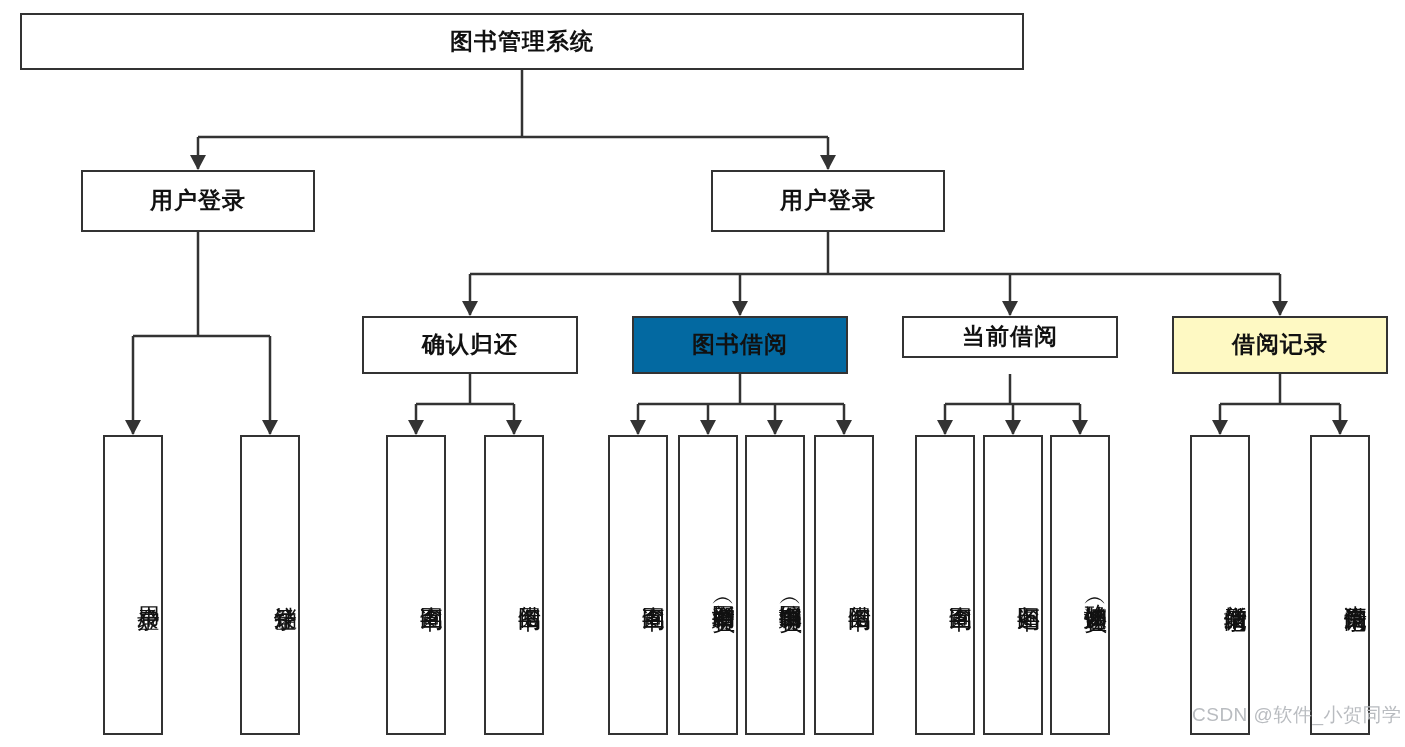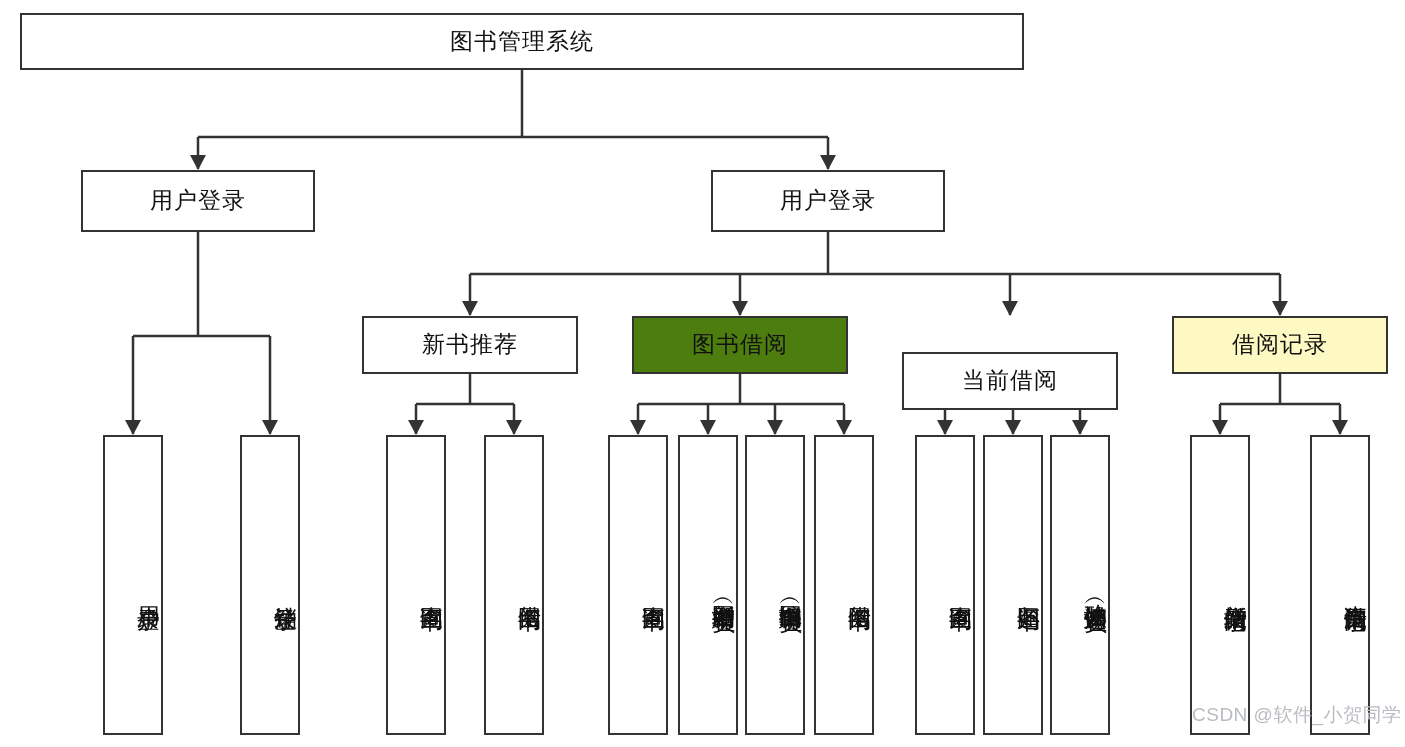--- a/index.html
+++ b/index.html
@@ -32,20 +32,21 @@
     border: 2.5px solid #333333;
     display: flex;
     align-items: center;
     justify-content: center;
     color: #111111;
   }
   .node.h {
     font-size: 23px;
     line-height: 1.1;
     letter-spacing: 1px;
+    font-weight: bold;
   }
   .node.v {
     font-size: 23px;
     letter-spacing: 1px;
     writing-mode: vertical-rl;
     text-orientation: upright;
     align-items: flex-start;
     justify-content: center;
     padding-top: 10px;
     white-space: nowrap;
@@ -126,26 +127,26 @@
       <div class="node h" style="left: 20px; top: 13px; width: 1004px; height: 57px; border-color: rgb(51, 51, 51); background: rgb(255, 255, 255); color: rgb(17, 17, 17);">
         <span class="htext">图书管理系统</span>
       </div>
       <div class="node h" style="left: 81px; top: 170px; width: 234px; height: 62px; border-color: rgb(51, 51, 51); background: rgb(255, 255, 255); color: rgb(17, 17, 17);">
         <span class="htext">用户登录</span>
       </div>
       <div class="node h" style="left: 711px; top: 170px; width: 234px; height: 62px; border-color: rgb(51, 51, 51); background: rgb(255, 255, 255); color: rgb(17, 17, 17);">
         <span class="htext">用户登录</span>
       </div>
       <div class="node h" style="left: 362px; top: 316px; width: 216px; height: 58px; border-color: rgb(51, 51, 51); background: rgb(255, 255, 255); color: rgb(17, 17, 17);">
-        <span class="htext">新书推荐</span>
+        <span class="htext">确认归还</span>
       </div>
-      <div class="node h" style="left: 632px; top: 316px; width: 216px; height: 58px; border-color: rgb(51, 51, 51); background: #4d7c0f; color: rgb(17, 17, 17);">
+      <div class="node h" style="left: 632px; top: 316px; width: 216px; height: 58px; border-color: rgb(51, 51, 51); background: #0369a1; color: rgb(17, 17, 17);">
         <span class="htext">图书借阅</span>
       </div>
-      <div class="node h" style="left: 902px; top: 316px; width: 216px; height: 58px; border-color: rgb(51, 51, 51); background: rgb(255, 255, 255); color: rgb(17, 17, 17); margin-top: 36px;">
+      <div class="node h" style="left: 902px; top: 316px; width: 216px; height: 42px; border-color: rgb(51, 51, 51); background: rgb(255, 255, 255); color: rgb(17, 17, 17);">
         <span class="htext">当前借阅</span>
       </div>
       <div class="node h" style="left: 1172px; top: 316px; width: 216px; height: 58px; border-color: rgb(51, 51, 51); background: #fef9c3; color: rgb(17, 17, 17);">
         <span class="htext">借阅记录</span>
       </div>
       <div class="node v" style="left: 103px; top: 435px; width: 60px; height: 300px; border-color: rgb(51, 51, 51); background: rgb(255, 255, 255); color: rgb(17, 17, 17);">
         <span class="vtext">用户登录</span>
       </div>
       <div class="node v" style="left: 240px; top: 435px; width: 60px; height: 300px; border-color: rgb(51, 51, 51); background: rgb(255, 255, 255); color: rgb(17, 17, 17);">
         <span class="vtext">注销登录</span>

